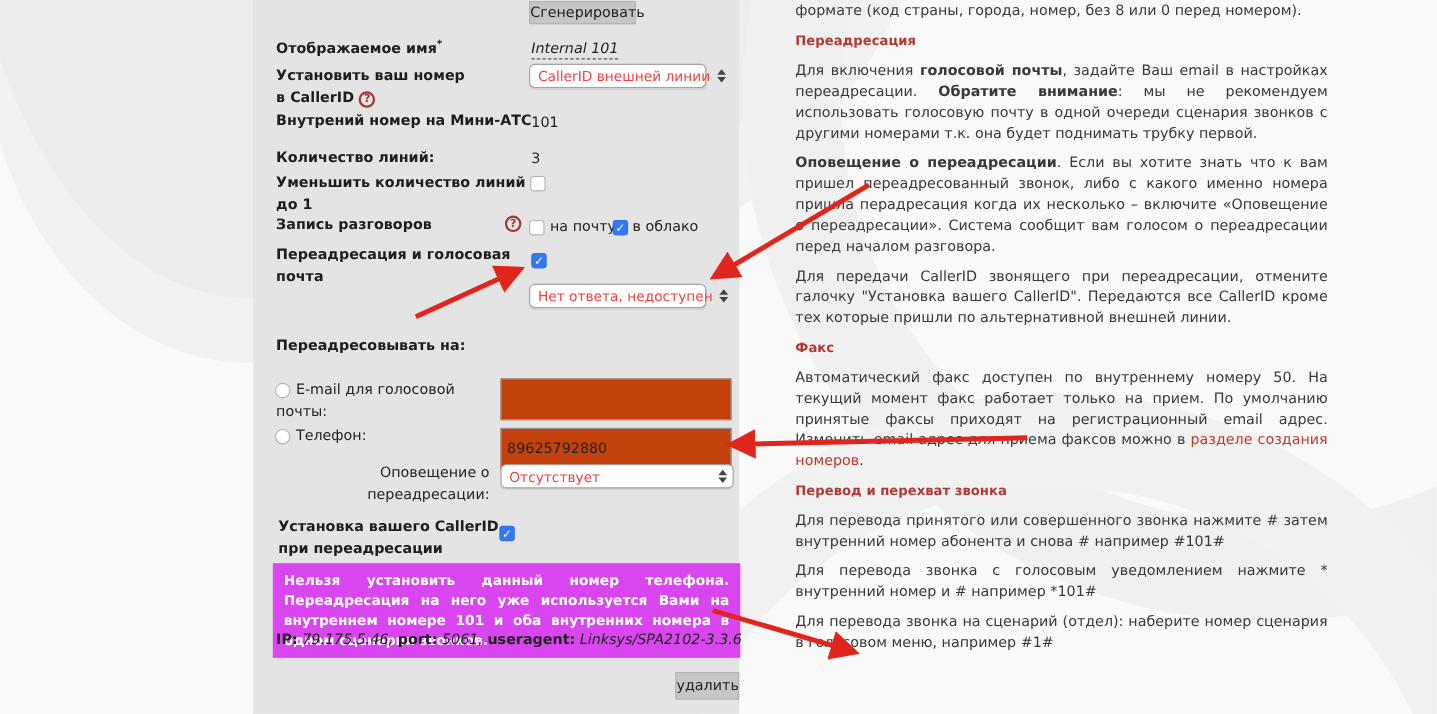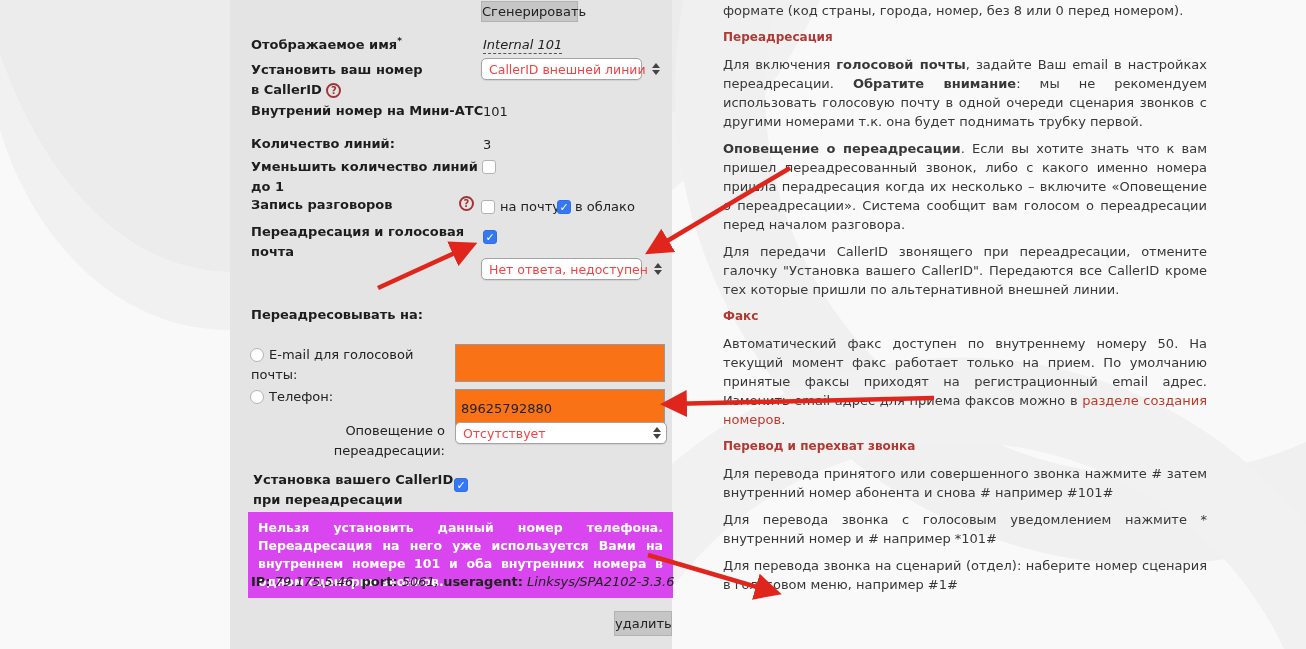--- a/index.html
+++ b/index.html
@@ -37,21 +37,21 @@
   .spin .up { border-bottom:5px solid #444; }
   .spin .dn { border-top:5px solid #444; }
 
   .cb { width:14px; height:14px; background:#fff; border:1px solid #b3b3b3;
         border-radius:3px; display:flex; align-items:center; justify-content:center; }
   .cb.checked { background:#3478f6; border-color:#2f6fe4; }
   .cb.checked::after { content:"✓"; color:#fff; font-size:11px; font-weight:bold; line-height:1; }
 
   .radio { width:14px; height:14px; background:#fff; border:1px solid #b3b3b3; border-radius:50%; }
 
-  .ti { border:1px solid #989898; background:#f97316; height:38px; font-size:13px;
+  .ti { border:1px solid #989898; background:#c2410c; height:38px; font-size:13px;
         padding:0 5px; font-family:inherit; color:#222; }
 
   .qicon { display:inline-block; width:15px; height:15px; border-radius:50%;
            border:2px solid #a23535; color:#a23535; font-size:10px; font-weight:bold;
            text-align:center; line-height:12px; background:transparent; }
 
   .errbox { background:#d946ef; color:#fff; font-weight:bold; font-size:12.5px;
             line-height:18px; padding:7px 10px; text-align:justify; }
 
   .footer-line { font-size:13px; color:#222; white-space:nowrap; }

